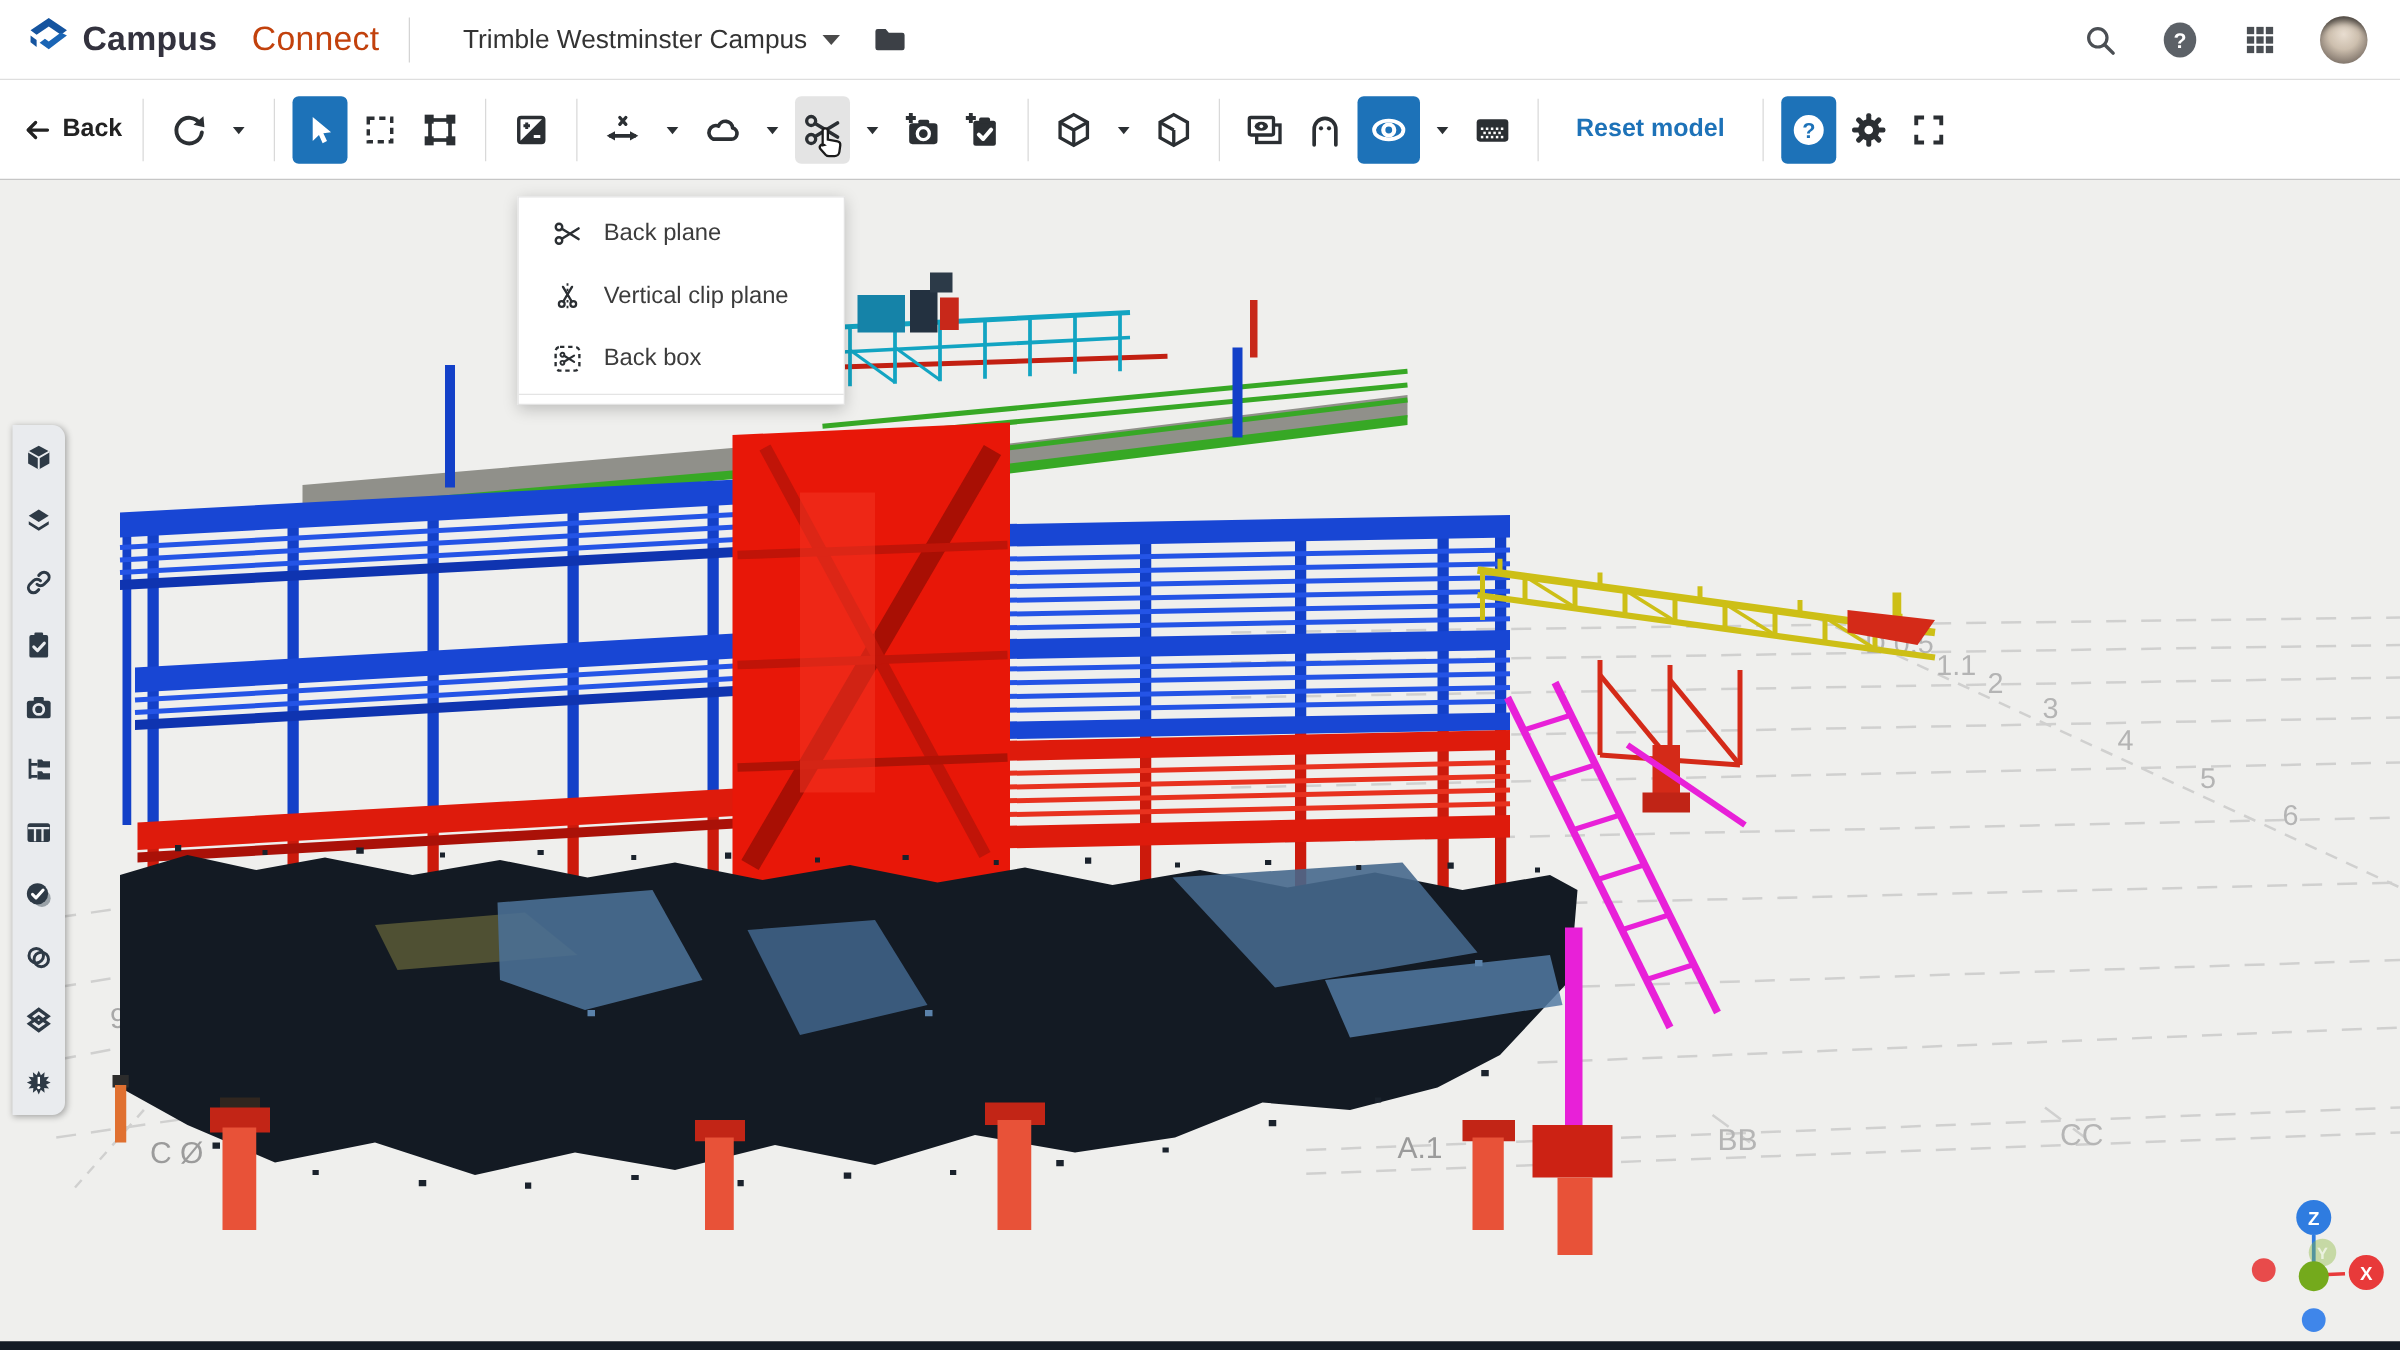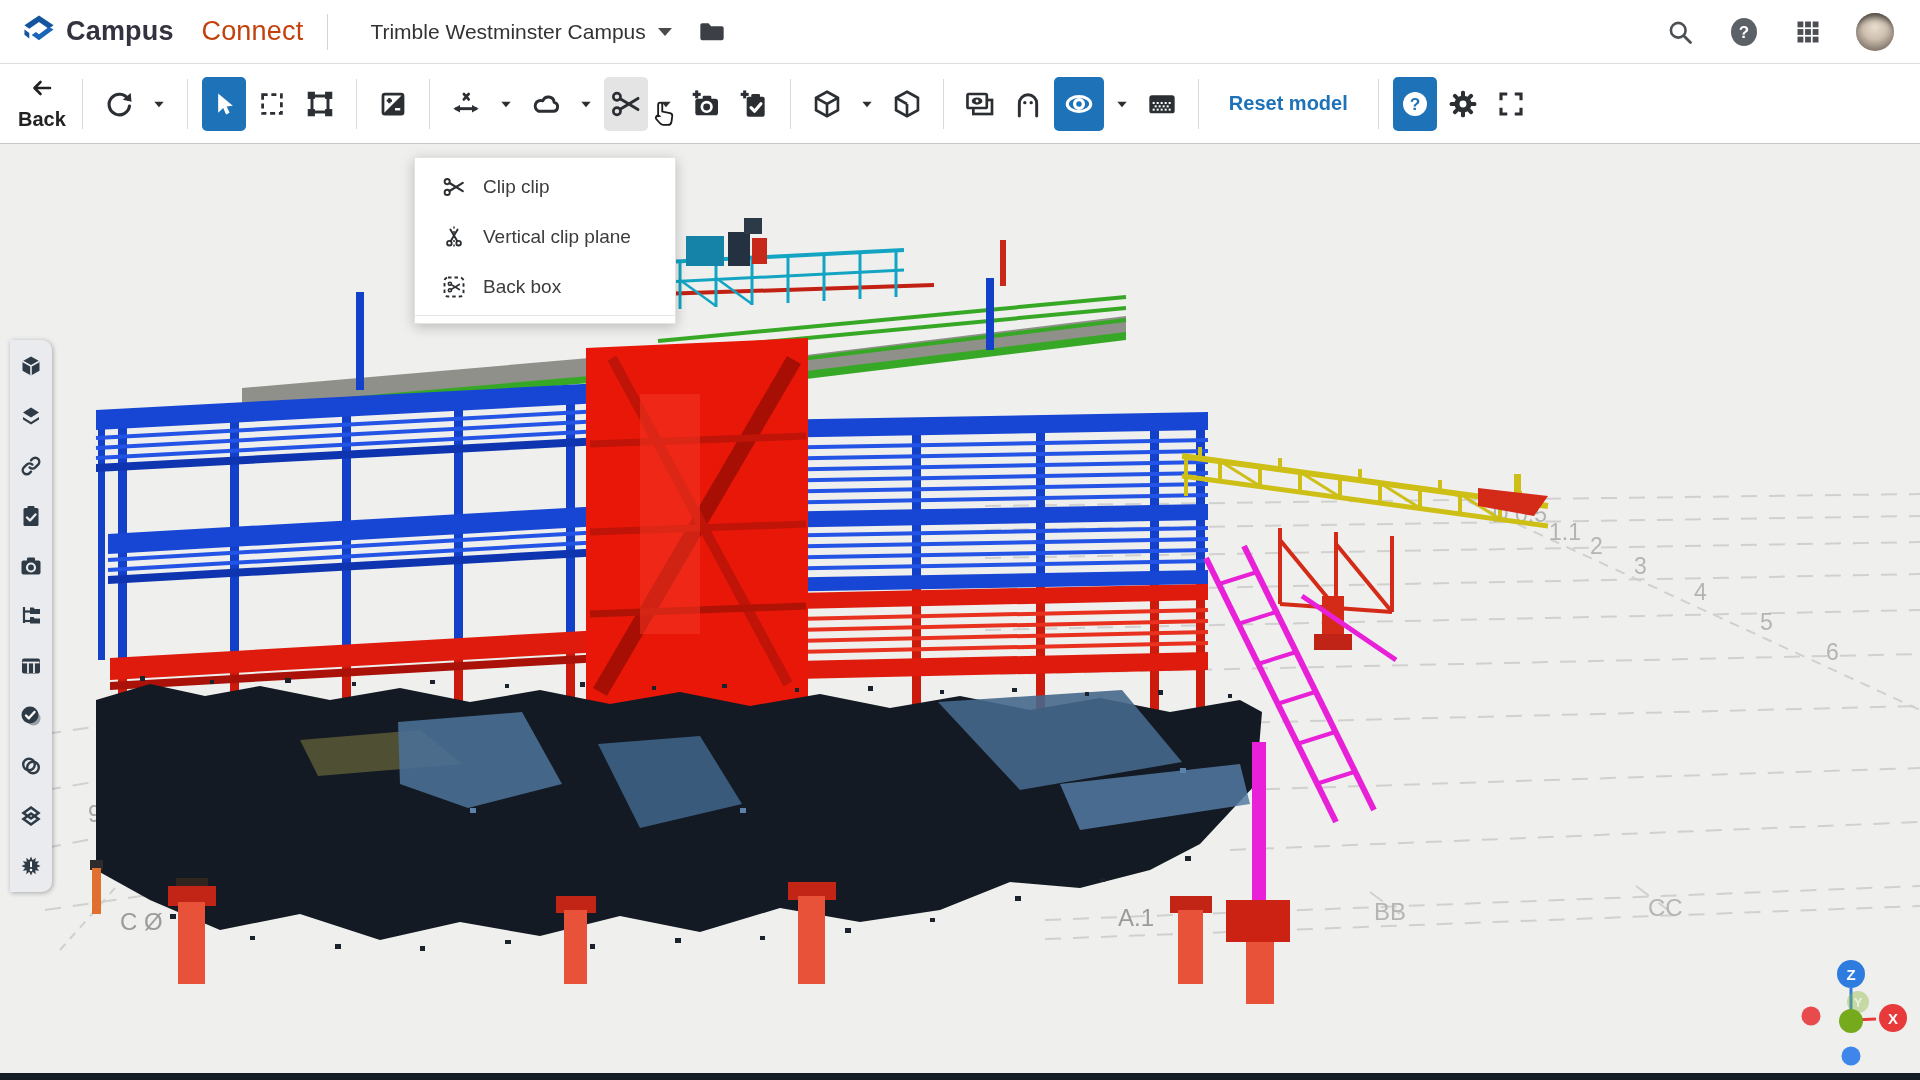--- a/index.html
+++ b/index.html
@@ -28,21 +28,21 @@
     border-bottom:1px solid #c6c6c6; display:flex; align-items:center; padding-left:18px; z-index:25; }
   .tb-btn { min-width:44px; height:54px; border-radius:5px; display:flex; align-items:center;
     justify-content:center; cursor:pointer; margin:0 2px; }
   .tb-btn svg { display:block; }
   .tb-btn.active { background:#1d72b8; }
   .tb-btn.hovered { background:#e4e4e4; }
   .tb-caret-btn { min-width:28px; height:54px; display:flex; align-items:center; justify-content:center;
     cursor:pointer; border-radius:5px; margin:0 2px; }
   .tb-divider { width:1px; height:50px; background:#d9d9d9; margin:0 12px; }
   .back { display:flex; align-items:center; gap:8px; font-size:20px; font-weight:700; color:#222;
-    cursor:pointer; margin-right:4px;flex-direction:column; }
+    cursor:pointer; margin-right:4px; }
   .reset-link { color:#1d72b8; font-weight:700; font-size:20px; margin:12px 18px; cursor:pointer; white-space:nowrap; }
   
   .clip-menu { position:absolute; left:414px; top:157px; width:262px; background:#fff;
     border:1px solid #e3e3e3; box-shadow:0 3px 12px rgba(0,0,0,.22); z-index:40; padding:4px 0; }
   .menu-item { height:50px; display:flex; align-items:center; gap:16px; padding-left:26px;
     font-size:19px; color:#3c3c3c; cursor:pointer; }
   .menu-divider { height:1px; background:#e4e4e4; margin:3px 0; }
   .mi-icon { width:26px; display:flex; justify-content:center; }
   
   .sidebar { position:absolute; left:10px; top:340px; width:42px; height:552px; background:#e9ebee;
@@ -705,21 +705,21 @@
 <div class="clip-menu">
   <div class="menu-item">
     <span class="mi-icon">
       <svg width="24" height="24" viewBox="0 0 24 24">
           <circle cx="5.2" cy="6.6" r="2.6" fill="none" stroke="#2b2f33" stroke-width="1.9"></circle>
           <circle cx="5.2" cy="17.4" r="2.6" fill="none" stroke="#2b2f33" stroke-width="1.9"></circle>
           <line x1="7.5" y1="8" x2="20.8" y2="16.2" stroke="#2b2f33" stroke-width="2.1" stroke-linecap="round"></line>
           <line x1="7.5" y1="16" x2="20.8" y2="7.8" stroke="#2b2f33" stroke-width="2.1" stroke-linecap="round"></line>
         </svg>
     </span>
-    <span class="mi-label">Clip clip</span>
+    <span class="mi-label">Back plane</span>
   </div>
   <div class="menu-item">
     <span class="mi-icon">
       <svg width="24" height="24" viewBox="0 0 24 24">
           <line x1="12" y1="1.5" x2="12" y2="22.5" stroke="#2b2f33" stroke-width="1.5" stroke-dasharray="2 2.5"></line>
           <g transform="rotate(-90 12 12)">
             <circle cx="5.8" cy="7.4" r="2.3" fill="none" stroke="#2b2f33" stroke-width="1.8"></circle>
             <circle cx="5.8" cy="16.6" r="2.3" fill="none" stroke="#2b2f33" stroke-width="1.8"></circle>
             <line x1="7.8" y1="8.6" x2="19.5" y2="15.6" stroke="#2b2f33" stroke-width="1.9" stroke-linecap="round"></line>
             <line x1="7.8" y1="15.4" x2="19.5" y2="8.4" stroke="#2b2f33" stroke-width="1.9" stroke-linecap="round"></line>

